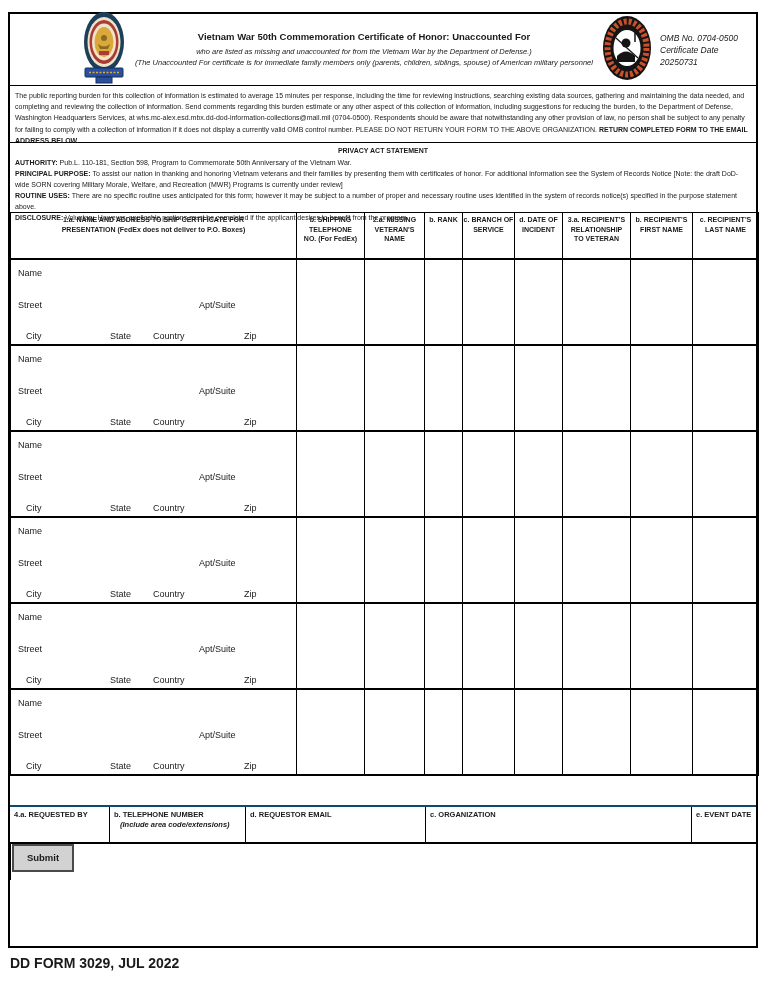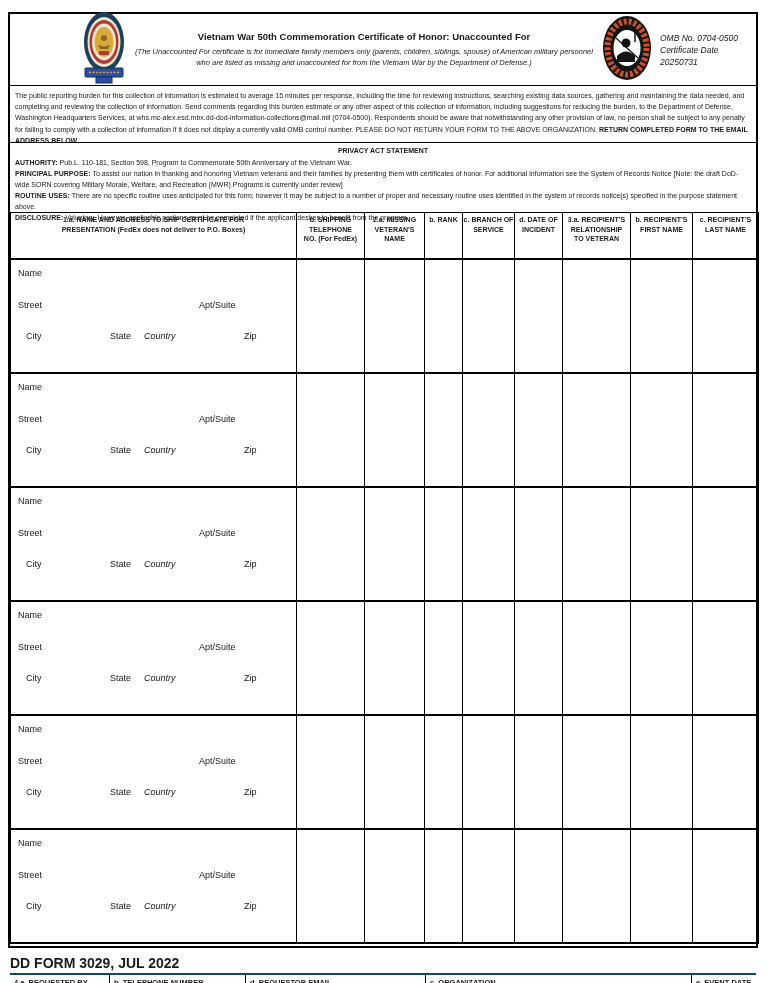--- a/index.html
+++ b/index.html
@@ -40,30 +40,30 @@
   table.main th,table.main td{border:1px solid #000;padding:0;vertical-align:top;box-sizing:border-box;}
   table.main th{
     font-weight:bold;font-size:7px;line-height:9.5px;text-align:center;
     white-space:pre-line;padding-top:2px;height:46px;vertical-align:top;
   }
   th.col1h{text-align:left;padding-left:3px;}
   tr.example td{
     font-style:italic;font-size:8px;text-align:center;height:23px;
     vertical-align:middle;border-bottom:2px solid #000;
   }
-  tr.addr-row{height:114px;}
+  tr.addr-row{height:86px;}
   tr.addr-row td{border-top:2px solid #000;border-bottom:2px solid #000;}
   td.addr-cell{position:relative;font-size:9px;}
   .al{position:absolute;}
   .al.n{left:7px;top:8px;}
   .al.s{left:7px;top:40px;}
   .al.a{left:188px;top:40px;}
   .al.c{left:15px;top:71px;}
   .al.st{left:99px;top:71px;}
-  .al.co{left:133px;top:71px;font-style:italic;}
+  .al.co{left:142px;top:71px;}
   .al.z{left:233px;top:71px;}
 
   
   .brow1{display:flex;border-top:2px solid #0c4a6e;height:37px;box-sizing:border-box;margin-top:29px;}
   .brow1 .bc{border-right:1px solid #000;box-sizing:border-box;font-size:7.5px;font-weight:bold;padding:3px 0 0 4px;}
   .bc.c1{width:100px;}
   .bc.c2{width:136px;}
   .bc.c3{width:266px;}
   .bc.c4{width:180px;}
   .bc.c5{flex:1;border-right:none;}
@@ -96,22 +96,22 @@
         <circle cx="22" cy="28" r="3" fill="#8a6a1f"></circle>
         <path d="M16,34 q6,5 12,0 l-2,5 h-8 z" fill="#8a6a1f"></path>
         <rect x="17" y="41" width="10" height="4" fill="#b03a30"></rect>
         <rect x="3" y="58" width="38" height="9" rx="1" fill="#2b4f9e" stroke="#15305f" stroke-width="1"></rect>
         <rect x="14" y="67" width="16" height="6" fill="#2b4f9e" stroke="#15305f" stroke-width="1"></rect>
         <line x1="7" y1="62.5" x2="37" y2="62.5" stroke="#d9a93c" stroke-width="1.5" stroke-dasharray="2,1.5"></line>
       </svg>
     </div>
     <div class="hdr-title">
       <div class="t1">Vietnam War 50th Commemoration Certificate of Honor:  Unaccounted For</div>
+      <div class="t2">who are listed as missing and unaccounted for from the Vietnam War by the Department of Defense.)</div>
       <div class="t2">(The Unaccounted For certificate is for immediate family members only (parents, children, siblings, spouse) of American military personnel</div>
-      <div class="t2">who are listed as missing and unaccounted for from the Vietnam War by the Department of Defense.)</div>
     </div>
     <div class="seal-right">
       <svg width="50" height="68" viewBox="0 0 50 68">
         <ellipse cx="25" cy="34" rx="24" ry="32" fill="#141414"></ellipse>
         <ellipse cx="25" cy="34" rx="19.5" ry="26.5" fill="none" stroke="#c8502a" stroke-width="6" stroke-dasharray="3,2"></ellipse>
         <ellipse cx="25" cy="34" rx="13.5" ry="18" fill="#ffffff"></ellipse>
         <circle cx="24" cy="29" r="4.5" fill="#141414"></circle>
         <path d="M15,42 q9,-9 18,0 l0,6 l-18,0 z" fill="#141414"></path>
         <line x1="14" y1="24" x2="36" y2="44" stroke="#141414" stroke-width="1.2"></line>
         <line x1="33" y1="19" x2="33" y2="28" stroke="#141414" stroke-width="1.5"></line>

